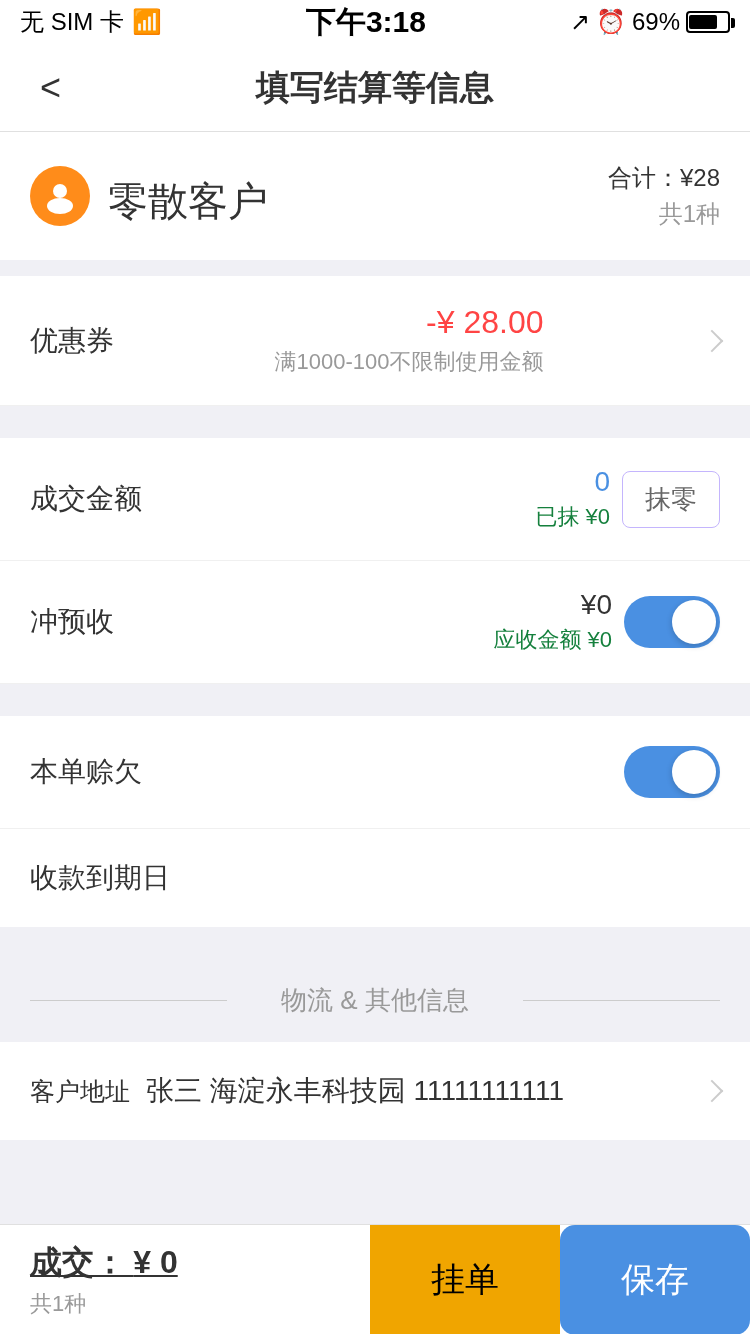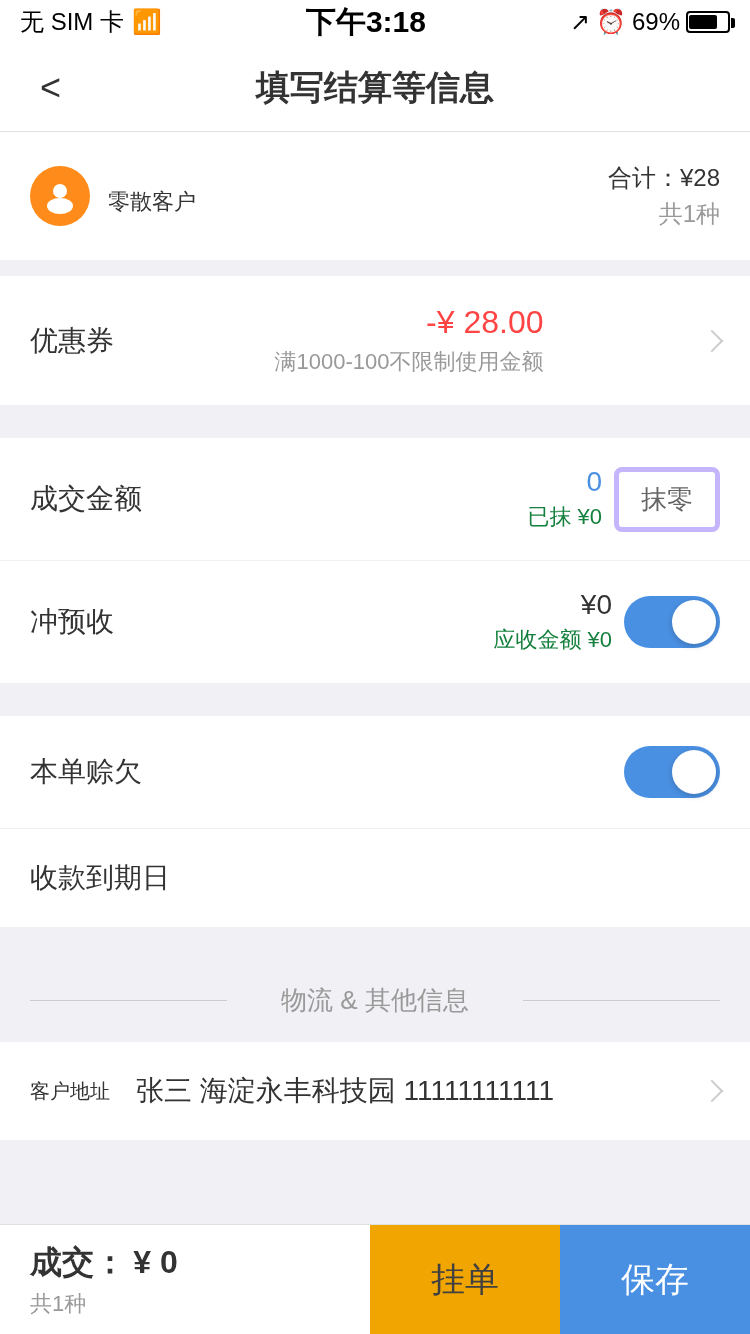--- a/index.html
+++ b/index.html
@@ -86,21 +86,21 @@
       justify-content: space-between;
       margin-bottom: 16px;
     }
     .customer-left { display: flex; align-items: center; gap: 18px; }
     .customer-avatar {
       width: 60px; height: 60px; border-radius: 50%;
       background: #ff8c1a;
       display: flex; align-items: center; justify-content: center;
       color: #fff; font-size: 32px;
     }
-    .customer-name { font-size: 22px; color: #333; font-weight: 500; margin-top: 11px; }
+    .customer-name { font-size: 40px; color: #333; font-weight: 500; margin-top: 11px; }
     .customer-right { text-align: right; }
     .customer-total { font-size: 24px; color: #333; }
     .customer-count { font-size: 24px; color: #999; margin-top: 4px; }
 
     
     .row-item {
       background: #fff;
       padding: 28px 30px;
       display: flex;
       align-items: center;
@@ -117,21 +117,21 @@
     .chevron {
       width: 16px; height: 16px;
       border-right: 2px solid #ccc;
       border-top: 2px solid #ccc;
       transform: rotate(45deg);
       display: inline-block;
     }
 
     
     .round-zero-btn {
-      border: 5px solid #c4b5fd;
+      border: 1px solid #c4b5fd;
       border-radius: 8px;
       padding: 10px 22px;
       font-size: 26px;
       color: #666;
       background: #fff;
       cursor: pointer;
     }
 
     
     .toggle-switch {
@@ -200,64 +200,65 @@
 
     
     .address-row {
       background: #fff;
       padding: 30px;
       display: flex;
       align-items: center;
       justify-content: space-between;
       margin-bottom: 16px;
     }
-    .address-label { font-size: 20px; color: #333; min-width: 90px; }
+    .address-label { font-size: 25px; color: #333; min-width: 90px; }
     .address-value { font-size: 28px; color: #333; flex: 1; padding-left: 16px; }
 
     
     .bottom-bar {
       position: fixed;
       bottom: 0;
       width: 750px;
       height: 110px;
       background: #fff;
       display: flex;
       align-items: center;
       border-top: 1px solid #e0e0e0;
     }
     .bottom-info {
       flex: 1;
       padding: 0 30px;
     }
-    .bottom-deal { font-size: 26px; color: #333; }
+    .bottom-deal { font-size: 26px; color: #333; text-decoration: underline; }
     .bottom-deal span { font-size: 32px; font-weight: 600; color: #333; }
     .bottom-count { font-size: 22px; color: #999; margin-top: 4px; }
     .btn-hang {
       width: 190px;
       height: 110px;
       background: #f0a500;
       display: flex;
       align-items: center;
       justify-content: center;
       font-size: 34px;
-      color: #404040;
+      color: #000000;
       font-weight: 500;
       cursor: pointer;
     }
     .btn-save {
       width: 190px;
       height: 110px;
       background: #4a90e2;
       display: flex;
       align-items: center;
       justify-content: center;
       font-size: 34px;
       color: #fff;
       font-weight: 500;
       cursor: pointer;
+      border-radius: 15px;
     }
 
     .discount-right { text-align: right; }
     .amount-right { text-align: right; }
   </style>
 </head>
 <body>
 
 <div class="status-bar">
   <div class="status-left">

